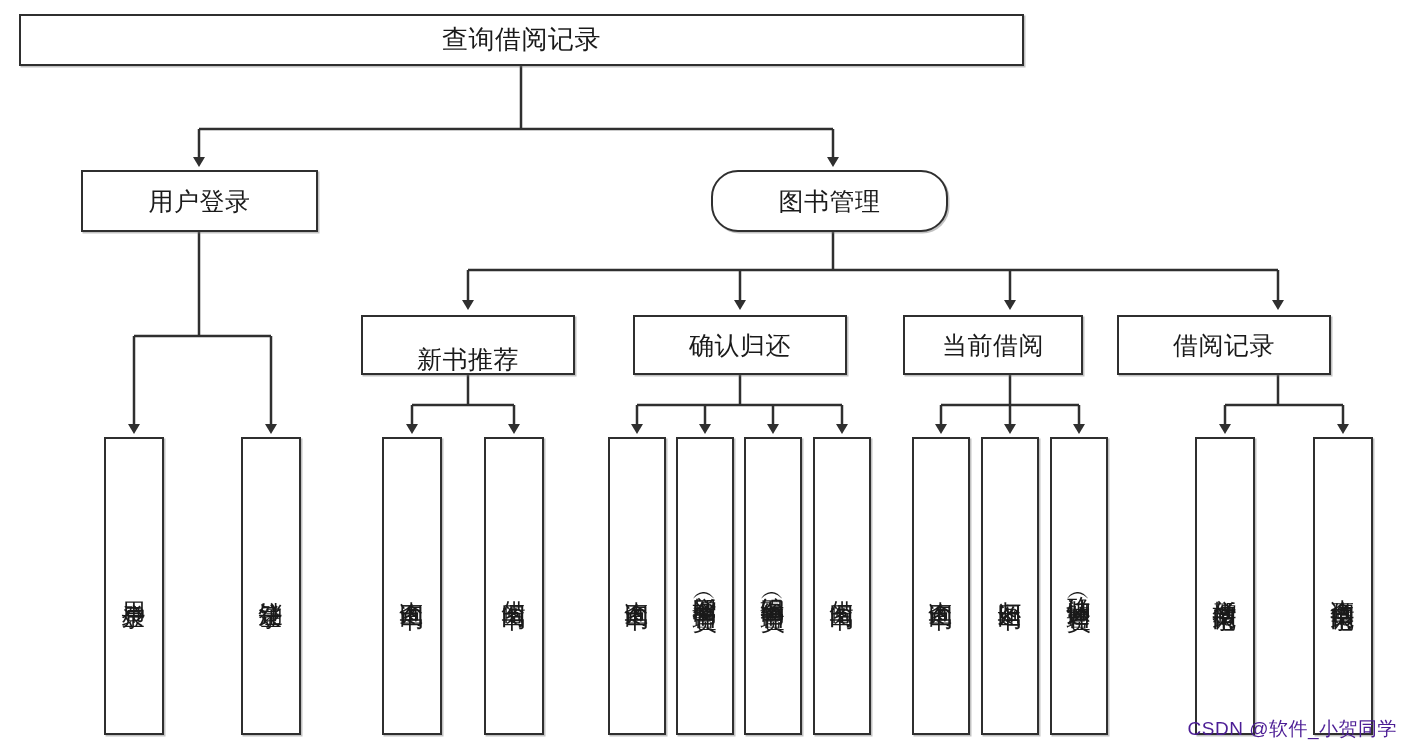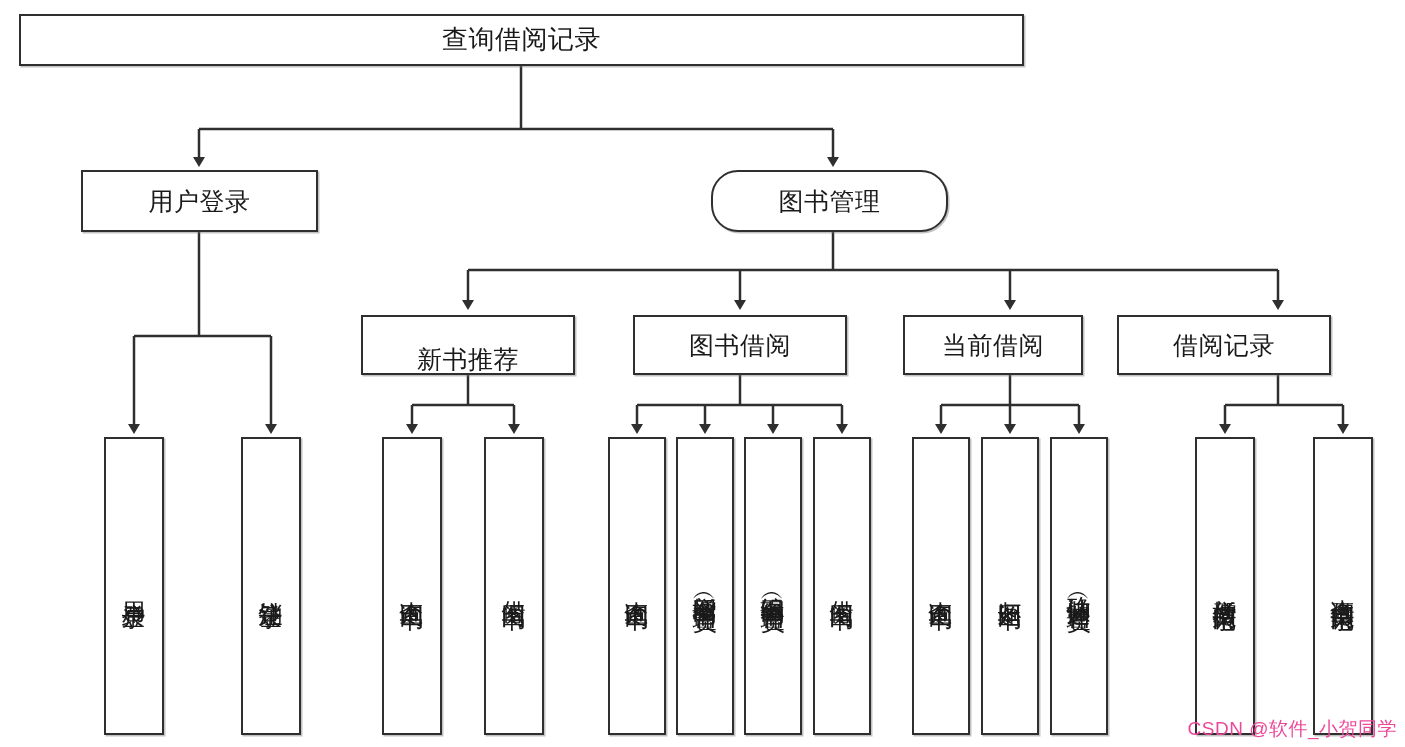--- a/index.html
+++ b/index.html
@@ -60,21 +60,21 @@
     font-size: 24px;
     line-height: 1.05;
     letter-spacing: 2px;
     white-space: nowrap;
   }
   .watermark {
     position: absolute;
     right: 8px;
     bottom: 5px;
     font-size: 19px;
-    color: #ec4899;
+    color: #4c1d95;
     letter-spacing: 0.5px;
     white-space: nowrap;
   }
 </style>
 </head>
 <body>
 
 <div id="canvas">
 
   <svg class="wires" viewBox="0 0 1405 747" xmlns="http://www.w3.org/2000/svg">
@@ -135,21 +135,21 @@
     <span class="label">用户登录</span>
   </div>
   <div class="node h" style="left:711px; top:170px; width:237px; height:62px;border-radius:27px;">
     <span class="label">图书管理</span>
   </div>
 
   <div class="node h" style="left:361px; top:315px; width:214px; height:60px;align-items:flex-end;">
     <span class="label">新书推荐</span>
   </div>
   <div class="node h" style="left:633px; top:315px; width:214px; height:60px;">
-    <span class="label">图书借阅</span>
+    <span class="label">确认归还</span>
   </div>
   <div class="node h" style="left:903px; top:315px; width:180px; height:60px;">
     <span class="label">当前借阅</span>
   </div>
   <div class="node h" style="left:1117px; top:315px; width:214px; height:60px;">
     <span class="label">借阅记录</span>
   </div>
 
   <div class="node v" style="left:104px; top:437px; width:60px; height:298px;">
     <span class="label">用户登录</span>

